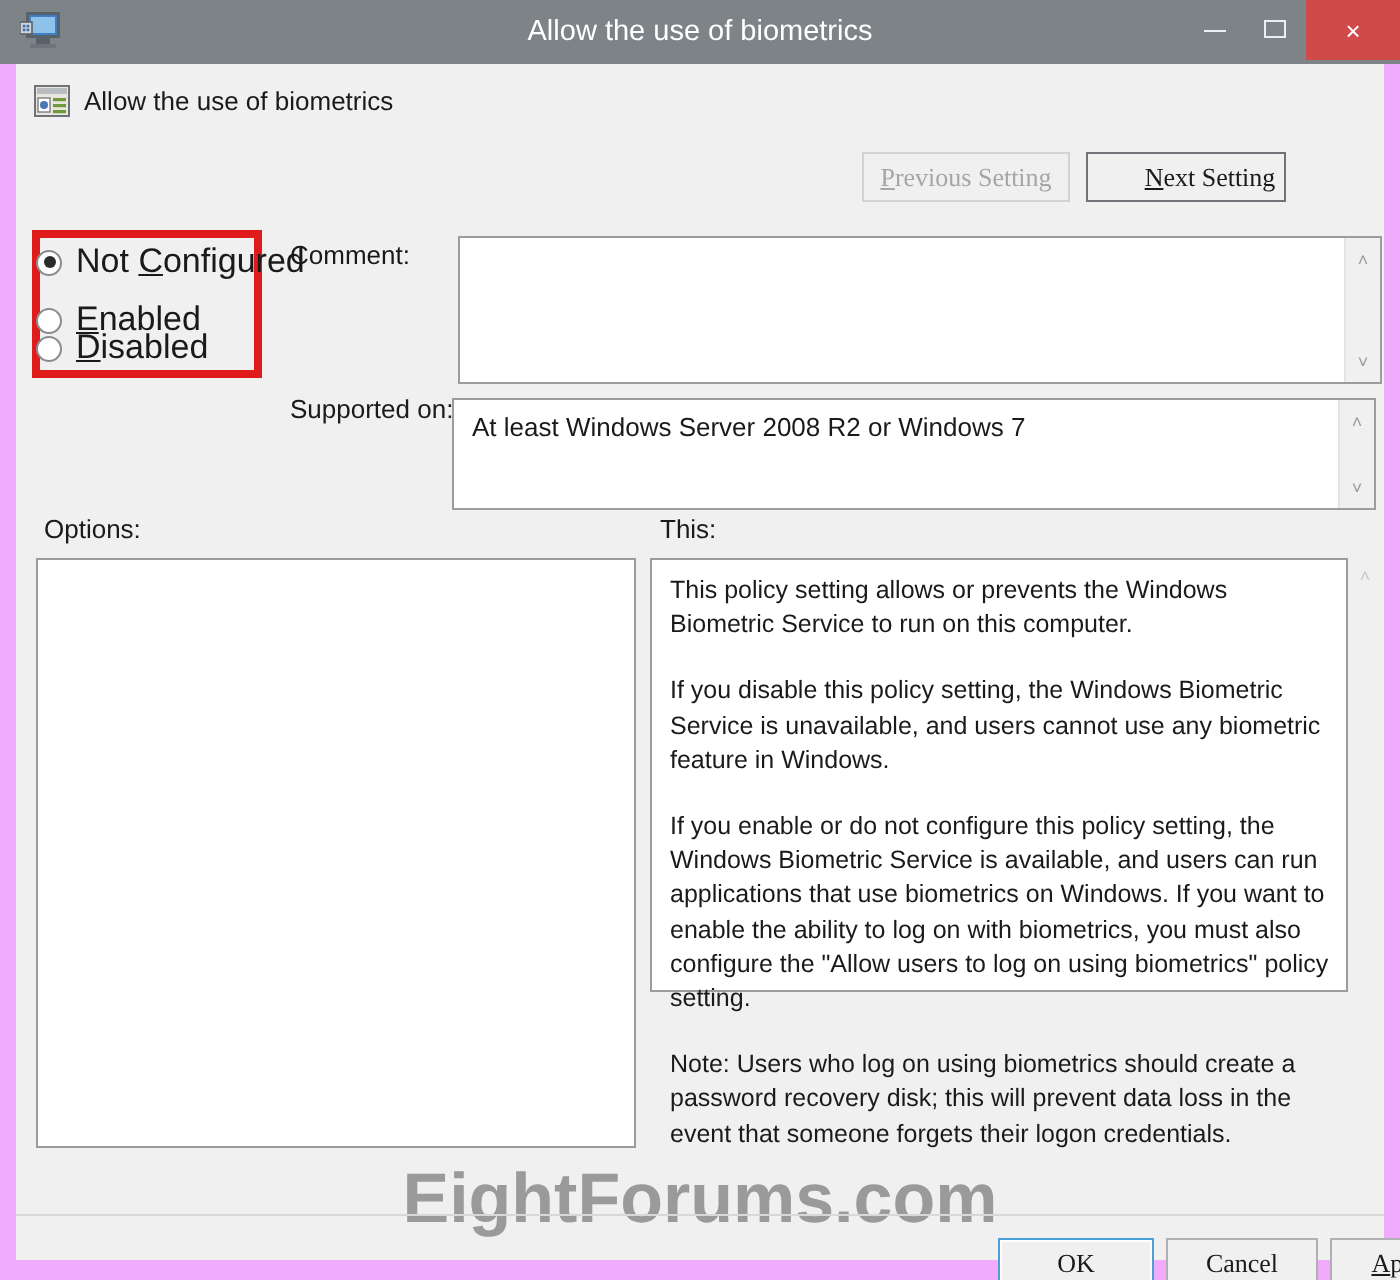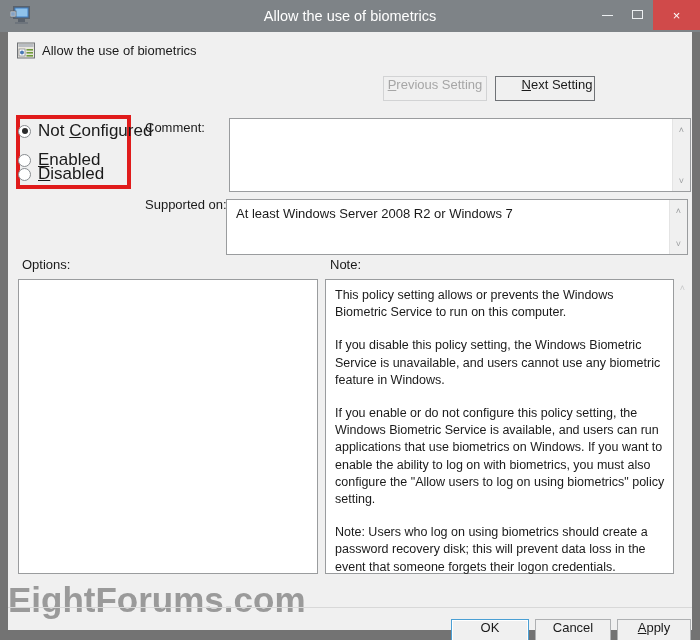--- a/index.html
+++ b/index.html
@@ -13,21 +13,21 @@
     font-family: "Liberation Sans", sans-serif;
     overflow: hidden;
   }
 
   
   .window {
     position: absolute;
     left: 0; top: 0;
     width: 700px;
     height: 640px;
-    background: #737373;
+    background: #f0abfc;
     box-sizing: border-box;
   }
 
   
   .titlebar {
     position: absolute;
     left: 0; top: 0;
     width: 700px;
     height: 32px;
     background: #7e8387;
@@ -110,25 +110,26 @@
     white-space: nowrap;
   }
   .btn {
     position: absolute;
     box-sizing: border-box;
     font-size: 13px;
     color: #1a1a1a;
     background: #f0f0f0;
     border: 1px solid #aeb0b2;
     display: flex;
-    align-items: flex-start;
+    align-items: center;
     justify-content: center;
     white-space: nowrap;
     cursor: default;
-    font-family: Liberation Sans, sans-serif;
+    font-family: Liberation Serif, serif;
+    margin-left: 48px;
   }
   .btn.disabled {
     color: #a6a6a6;
     border-color: #d2d3d4;
   }
   .btn.strong { border-color: #6f7276; padding-left: 24px; }
   .btn-prev { left: 375px; top: 44px; width: 104px; height: 25px; }
   .btn-next { left: 487px; top: 44px; width: 100px; height: 25px; }
 
   
@@ -227,21 +228,21 @@
   .vscroll .arrow.up { top: 2px; }
   .vscroll .arrow.down { bottom: 2px; }
 
   
   .box-options {
     left: 10px; top: 247px;
     width: 300px; height: 295px;
   }
   .box-help {
     left: 317px; top: 247px;
-    width: 349px; height: 295px;
+    width: 349px; height: 217px;
   }
   .help-scroll {
     position: absolute;
     left: 666px; top: 247px;
     width: 17px; height: 295px;
     background: #f0f0f0;
   }
   .help-scroll .arrow {
     position: absolute;
     left: 0; right: 0; top: 1px;
@@ -262,21 +263,21 @@
     color: #1a1a1a;
   }
   .help-text p { margin: 0 0 16px 0; }
   .help-text p:last-child { margin-bottom: 0; }
 
   
   .watermark {
     position: absolute;
     left: 0; top: 548px;
     width: 684px;
-    text-align: left;
+    text-align: center;
     font-size: 35px;
     font-weight: bold;
     color: #9a9a9a;
     letter-spacing: 0px;
     pointer-events: none;
     font-family: "Liberation Sans", sans-serif;
   }
 
   
   .footer-sep {
@@ -371,21 +372,21 @@
     <div class="field-label lbl-supported">Supported on:</div>
     <div class="textbox box-supported">
       <div class="box-supported-text">At least Windows Server 2008 R2 or Windows 7</div>
       <div class="vscroll">
         <div class="arrow up">˄</div>
         <div class="arrow down">˅</div>
       </div>
     </div>
 
     <div class="field-label lbl-options">Options:</div>
-    <div class="field-label lbl-help">Note:</div>
+    <div class="field-label lbl-help">This:</div>
 
     <div class="textbox box-options"></div>
 
     <div class="textbox box-help">
       <div class="help-text">
         <p>This policy setting allows or prevents the Windows Biometric Service to run on this computer.</p>
         <p>If you disable this policy setting, the Windows Biometric Service is unavailable, and users cannot use any biometric feature in Windows.</p>
         <p>If you enable or do not configure this policy setting, the Windows Biometric Service is available, and users can run applications that use biometrics on Windows. If you want to enable the ability to log on with biometrics, you must also configure the "Allow users to log on using biometrics" policy setting.</p>
         <p>Note: Users who log on using biometrics should create a password recovery disk; this will prevent data loss in the event that someone forgets their logon credentials.</p>
       </div>

